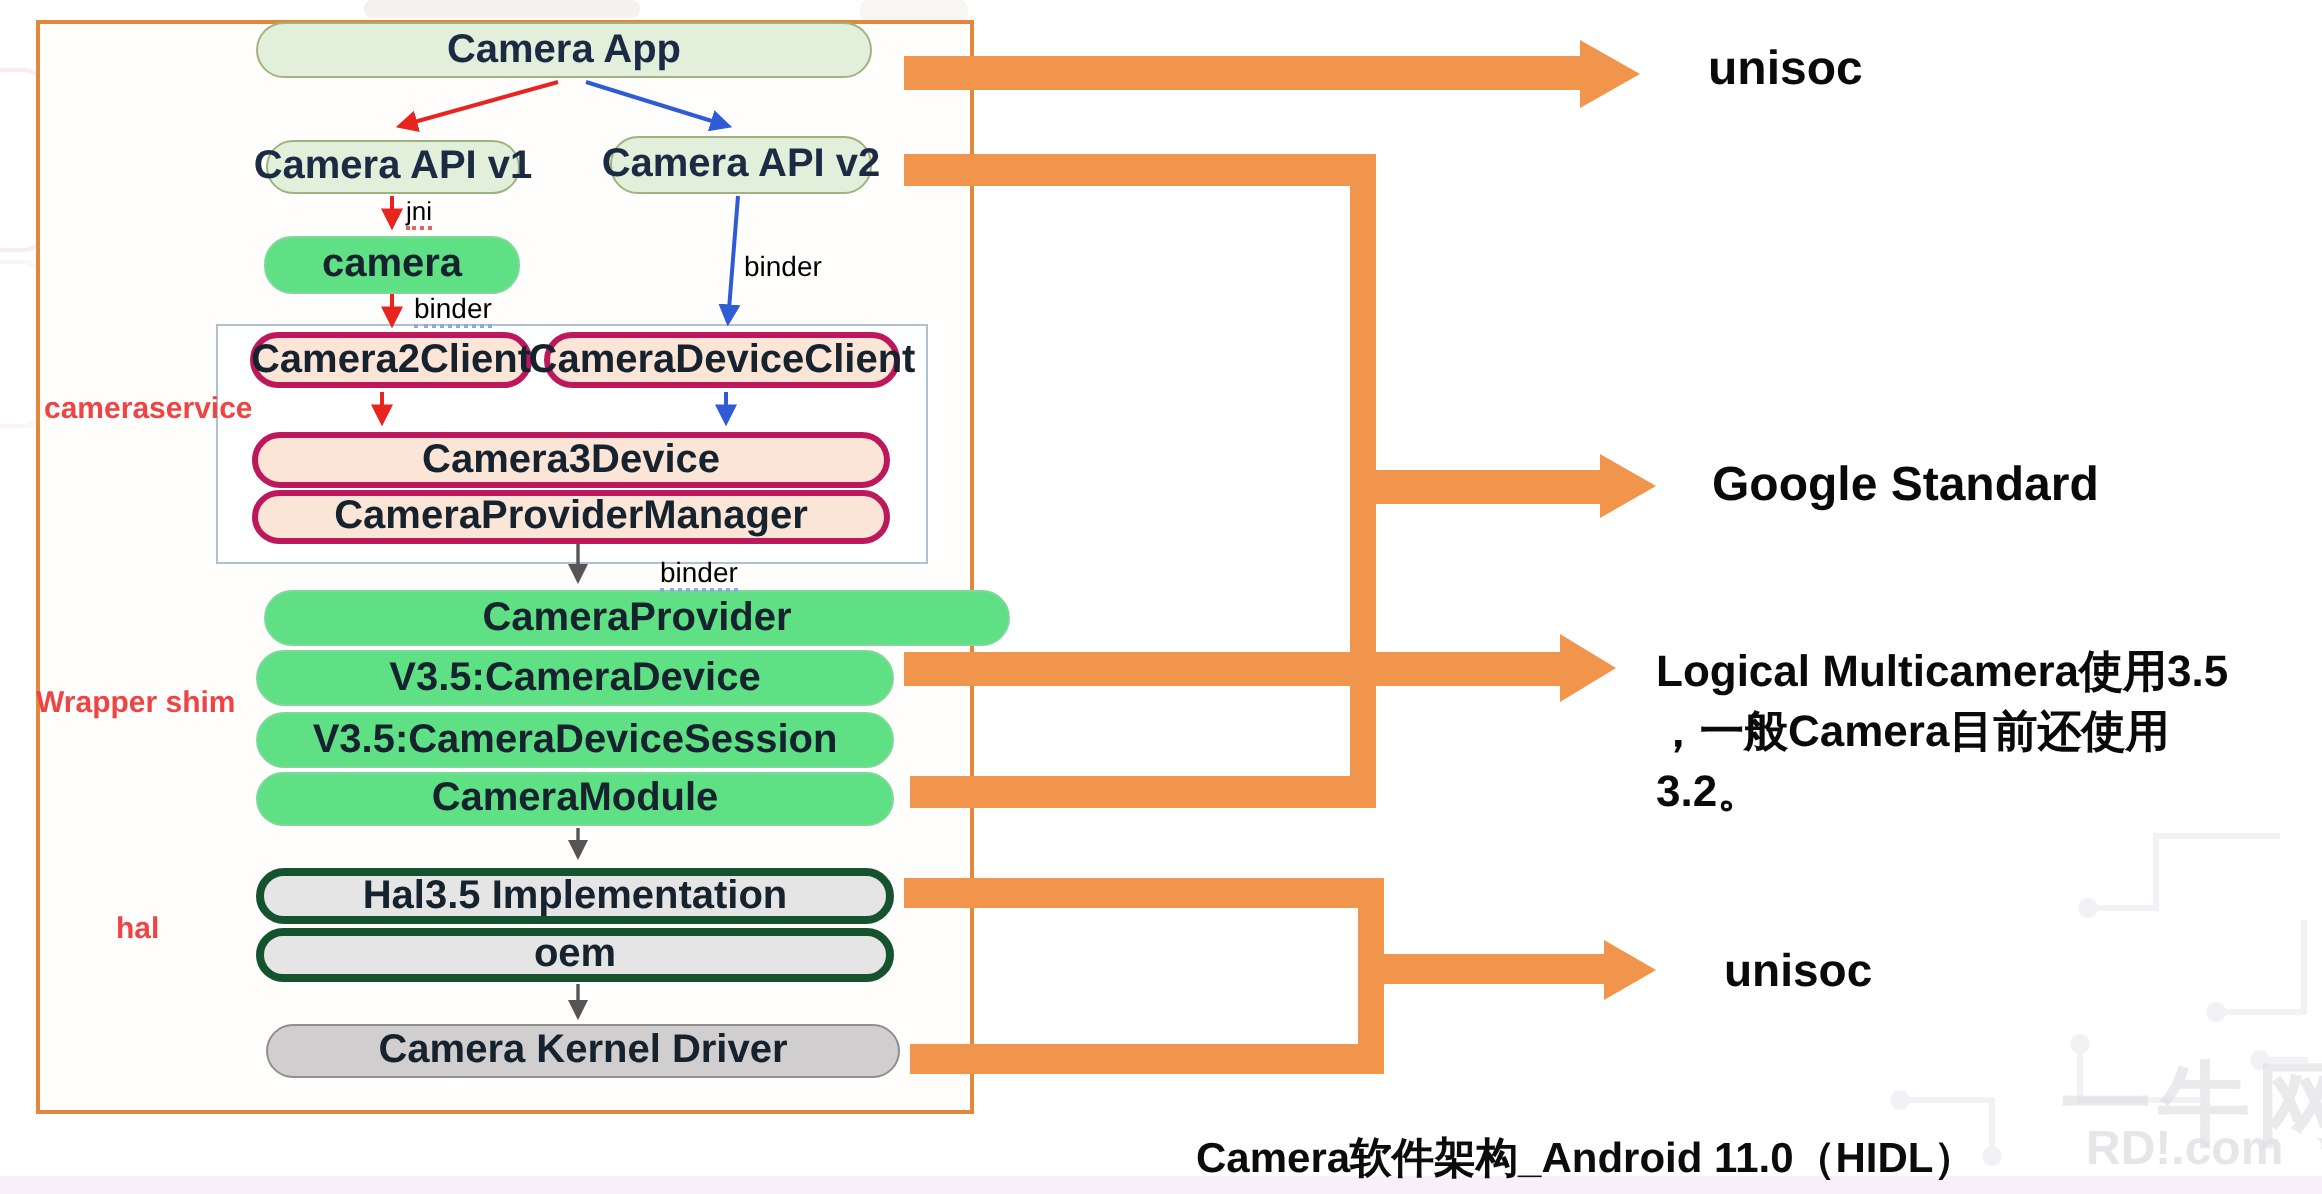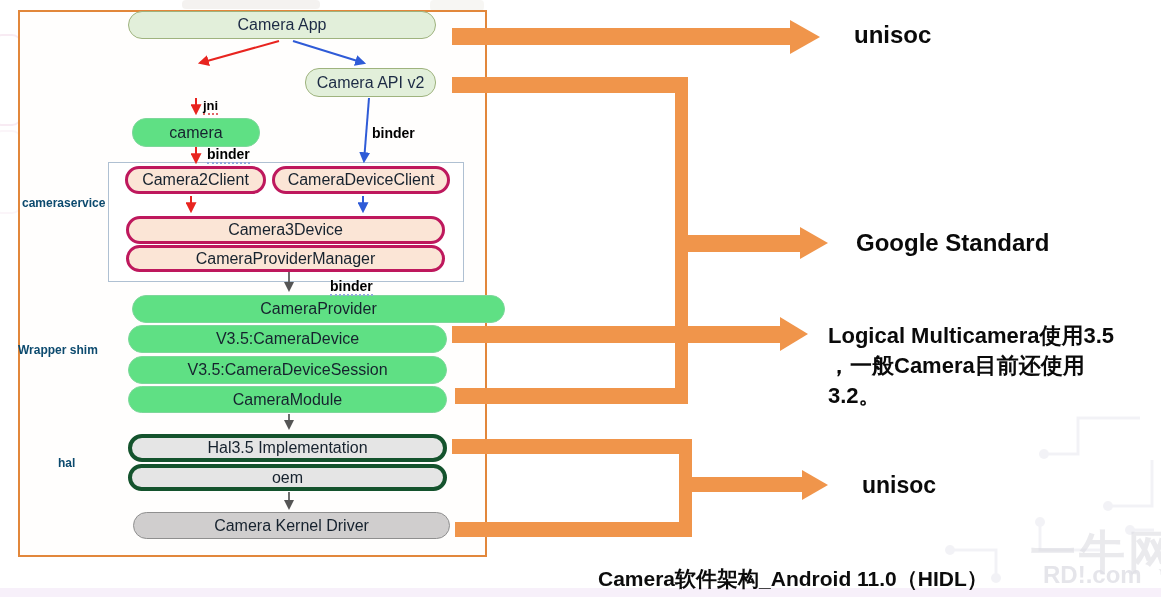--- a/index.html
+++ b/index.html
@@ -1,29 +1,29 @@
 <!DOCTYPE html>
 <html><head>
 <meta charset="utf-8">
 <style>
   html,body{margin:0;padding:0;background:#fff;}
   #stage{position:relative;width:1161px;height:597px;background:#ffffff;overflow:hidden;
          font-family:"Liberation Sans",sans-serif;}
   .panel{position:absolute;border:2px solid #E2873B;background:#fffefd;}
   .box{position:absolute;display:flex;align-items:center;justify-content:center;
-       font-weight:normal;font-size:16px;color:#16222e;border-radius:14px;
+       font-weight:bold;font-size:20px;color:#16222e;border-radius:14px;
        box-sizing:border-box;white-space:nowrap;z-index:5;}
   .bx-lightgreen{background:#E2EFDA;border:1px solid #9FB37E;color:#1c2a44;}
   .bx-green{background:#5FE084;border:1px solid #7ED79B;}
   .bx-peach{background:#FBE5D6;border:3px solid #be185d;}
   .bx-cyan{background:#e5e5e5;border:4px solid #14532d;}
   .bx-gray{background:#D0CECE;border:1px solid #8F8F8F;}
   .container-cs{position:absolute;border:1px solid #AFC0D2;background:#fff;z-index:1;}
-  .glabel{position:absolute;font-weight:bold;font-size:12px;color:#0c4a6e;z-index:6;white-space:nowrap;}
-  .elabel{position:absolute;font-weight:bold;font-size:13px;color:#000;z-index:7;white-space:nowrap;text-align:center;}
+  .glabel{position:absolute;font-weight:bold;font-size:15px;color:#ef4444;z-index:6;white-space:nowrap;}
+  .elabel{position:absolute;font-weight:normal;font-size:13px;color:#000;z-index:7;white-space:nowrap;text-align:center;}
   .u-red{border-bottom:2px dotted #E06666;}
   .u-blue{border-bottom:2px dotted #8FAADC;}
   .ob{position:absolute;background:#F0954B;z-index:3;}
   .ohead{position:absolute;width:0;height:0;z-index:3;
          border-top:17px solid transparent;border-bottom:17px solid transparent;
          border-left:28px solid #F0954B;}
   .callout{position:absolute;font-weight:bold;font-size:24px;color:#0a0a0a;z-index:8;white-space:nowrap;margin-left:16px;}
   .multi{position:absolute;font-weight:bold;font-size:22px;line-height:30px;color:#0a0a0a;z-index:8;}
   .title{position:absolute;font-weight:bold;font-size:21px;color:#0c0c0c;z-index:9;white-space:nowrap;}
   .wm-brand{position:absolute;font-weight:bold;font-size:46px;letter-spacing:3px;color:#d9d9e0;opacity:.55;z-index:2;white-space:nowrap;}
@@ -61,20 +61,21 @@
   </svg>
   <div class="wm-brand" style="left:1030px;top:522px;">一牛网</div>
   <div class="wm-domain" style="left:1043px;top:561px;text-align:right;">RD!.com</div>
   <div class="bottom-strip" style="top:588px;"></div>
 
   <div class="panel" style="left:18px;top:10px;width:465px;height:543px;"></div>
 
   <div class="container-cs" style="left:108px;top:162px;width:354px;height:118px;"></div>
 
   <div class="box bx-lightgreen" style="left:128px;top:11px;width:308px;height:28px;">Camera App</div>
+  <div class="box bx-lightgreen" style="left:133px;top:70px;width:127px;height:27px;">Camera API v1</div>
   <div class="box bx-lightgreen" style="left:305px;top:68px;width:131px;height:29px;">Camera API v2</div>
   <div class="box bx-green" style="left:132px;top:118px;width:128px;height:29px;">camera</div>
   <div class="box bx-peach" style="left:125px;top:166px;width:141px;height:28px;">Camera2Client</div>
   <div class="box bx-peach" style="left:272px;top:166px;width:178px;height:28px;">CameraDeviceClient</div>
   <div class="box bx-peach" style="left:126px;top:216px;width:319px;height:28px;">Camera3Device</div>
   <div class="box bx-peach" style="left:126px;top:245px;width:319px;height:27px;">CameraProviderManager</div>
   <div class="box bx-green" style="left:132px;top:295px;width:373px;height:28px;">CameraProvider</div>
   <div class="box bx-green" style="left:128px;top:325px;width:319px;height:28px;">V3.5:CameraDevice</div>
   <div class="box bx-green" style="left:128px;top:356px;width:319px;height:28px;">V3.5:CameraDeviceSession</div>
   <div class="box bx-green" style="left:128px;top:386px;width:319px;height:27px;">CameraModule</div>

